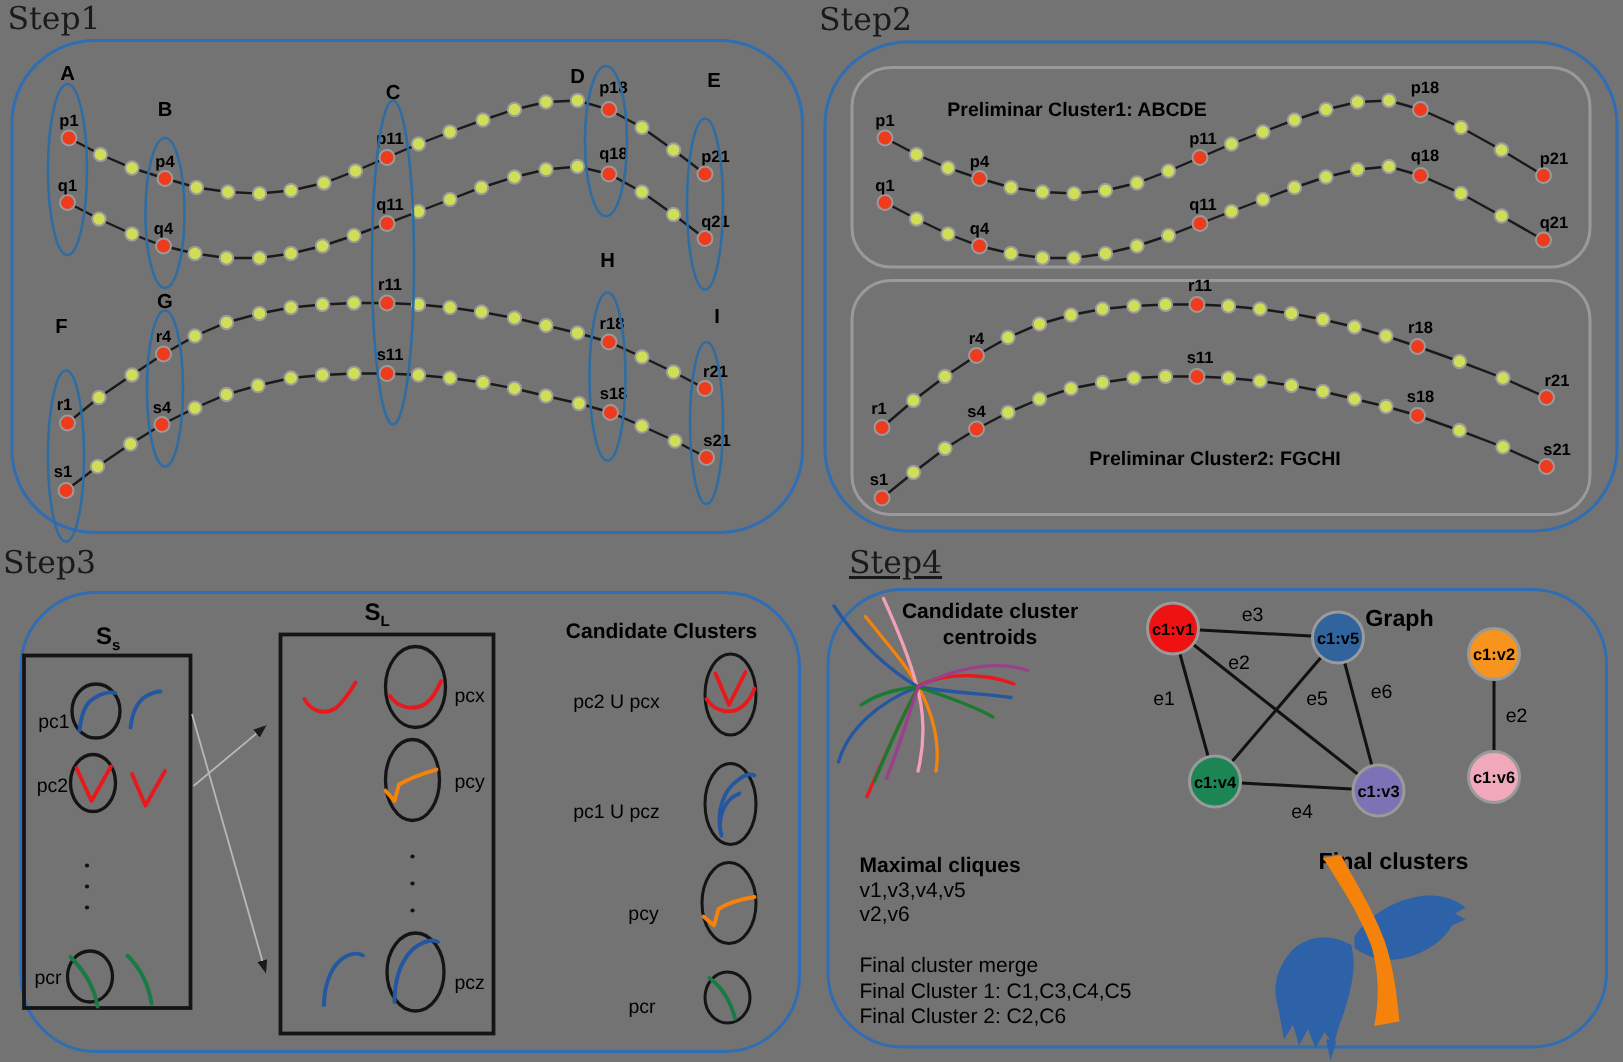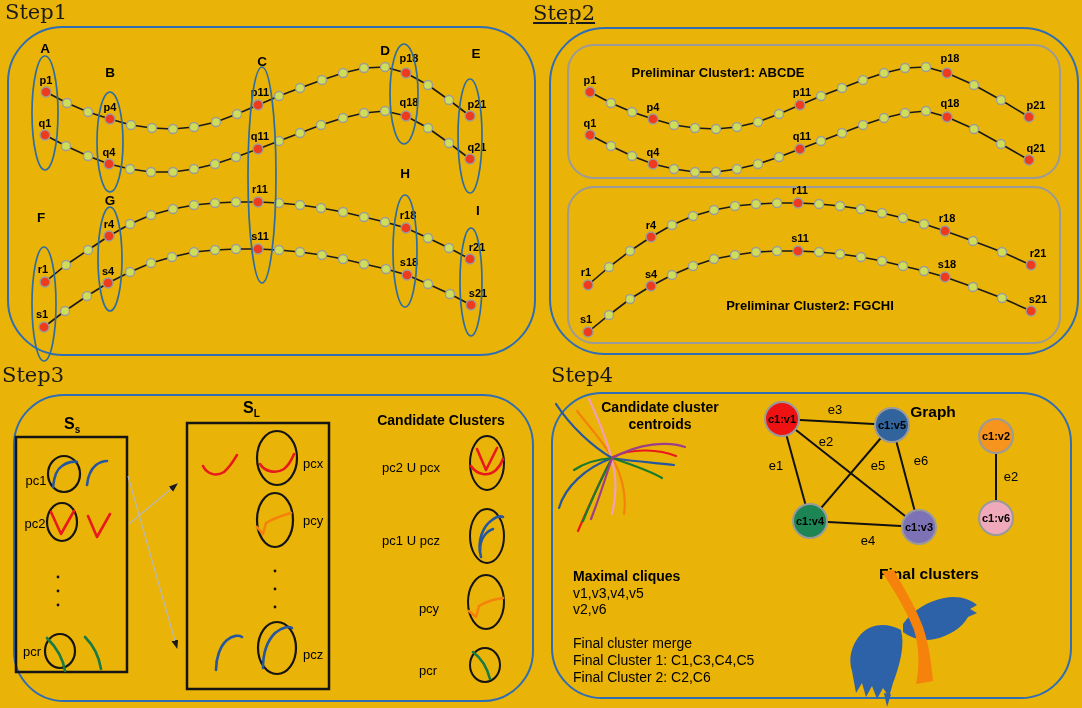--- a/index.html
+++ b/index.html
@@ -1,16 +1,16 @@
 <!DOCTYPE html>
 <html><head>
 <meta charset="utf-8">
 <style>
   html,body{margin:0;padding:0;background:#ffffff;}
-  .canvas{position:relative;width:1082px;height:708px;background:#eab308;overflow:hidden;
+  .canvas{position:relative;width:1082px;height:708px;background:#737373;overflow:hidden;
           font-family:"Liberation Sans",sans-serif;}
   .step-title{position:absolute;font-family:"DejaVu Serif",serif;font-size:21px;color:#1a1a1a;}
   svg{position:absolute;left:0;top:0;}
   svg text{font-family:"Liberation Sans",sans-serif;fill:#000;}
   .panel{fill:none;stroke:#2f6eb4;stroke-width:2;}
   .innerbox{fill:none;stroke:#9a9a9a;stroke-width:2;}
   .sbox{fill:none;stroke:#141414;stroke-width:2.5;}
   .ptlabel{font-size:11px;font-weight:bold;}
   .elabel{font-size:13.5px;font-weight:bold;}
   .plain13{font-size:13px;}
@@ -22,23 +22,23 @@
   .cliques{font-size:14px;}
   .cliques-bold{font-size:14px;font-weight:bold;}
   .slabel{font-size:16px;font-weight:bold;}
   .slabel .sub{font-size:10px;font-weight:bold;}
 </style>
 </head>
 <body>
 
 <div class="canvas">
   <div class="step-title" style="left:5px;top:0px;">Step1</div>
-  <div class="step-title" style="left:533px;top:1px;text-decoration:underline;">Step2</div>
+  <div class="step-title" style="left:546px;top:1px;">Step2</div>
   <div class="step-title" style="left:2px;top:363px;">Step3</div>
-  <div class="step-title" style="left:551px;top:363px;">Step4</div>
+  <div class="step-title" style="left:566px;top:363px;text-decoration:underline;">Step4</div>
 
   <svg id="fig" width="1082" height="708" viewBox="0 0 1082 708">
     <defs>
       <marker id="ah" viewBox="0 0 8 8" refX="7" refY="3" markerWidth="9" markerHeight="9" orient="auto" markerUnits="userSpaceOnUse">
         <path d="M0,0 L8,3 L0,6 Z" fill="#1a1a1a"></path>
       </marker>
     </defs>
 
     <rect class="panel" x="8" y="27" width="527" height="328" rx="55"></rect>
     <rect class="panel" x="550" y="28" width="528" height="326" rx="55"></rect>

